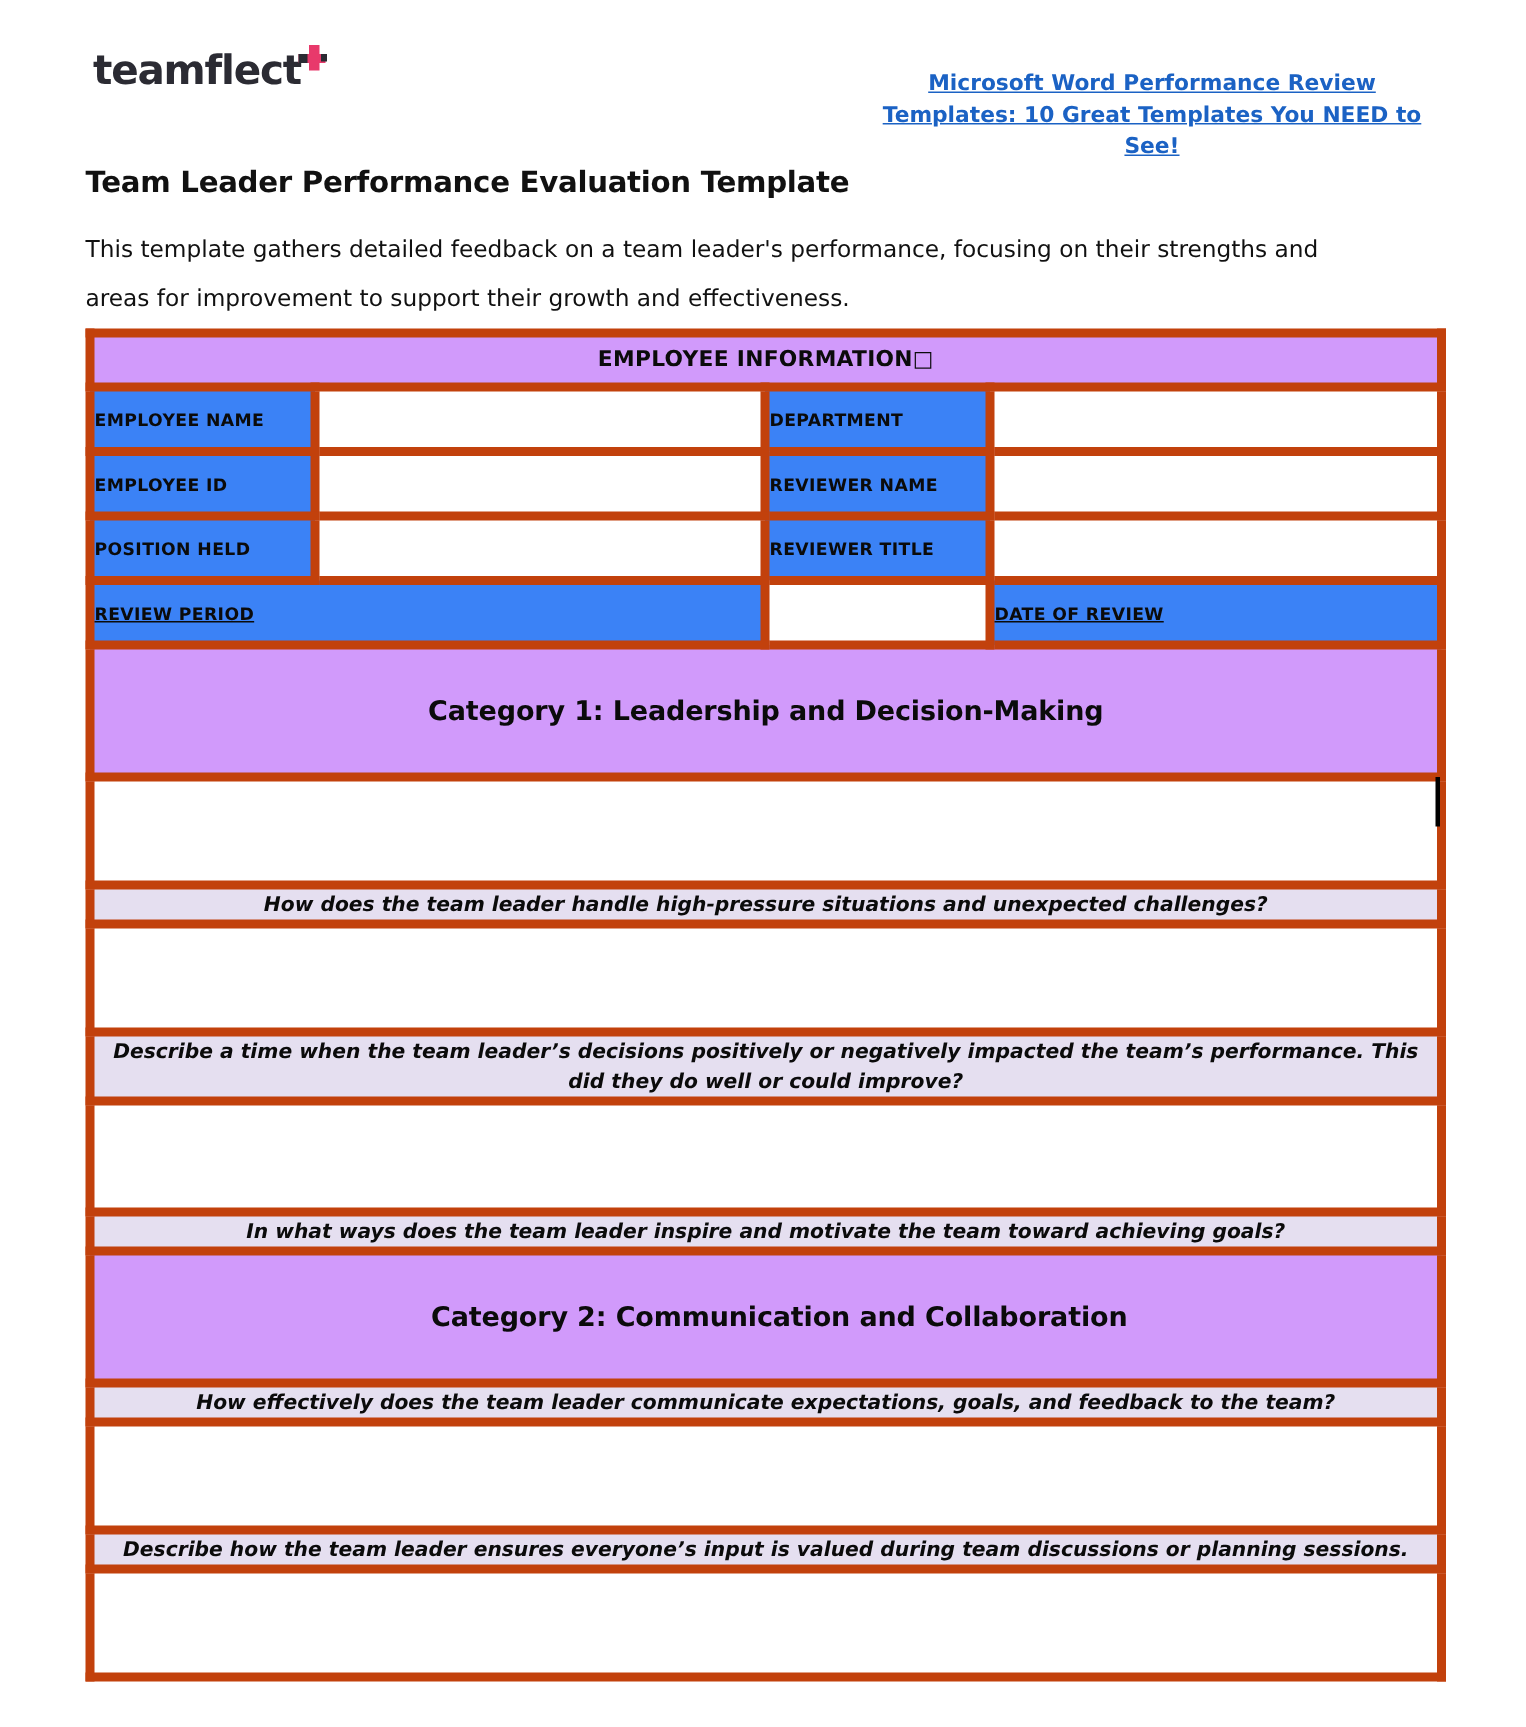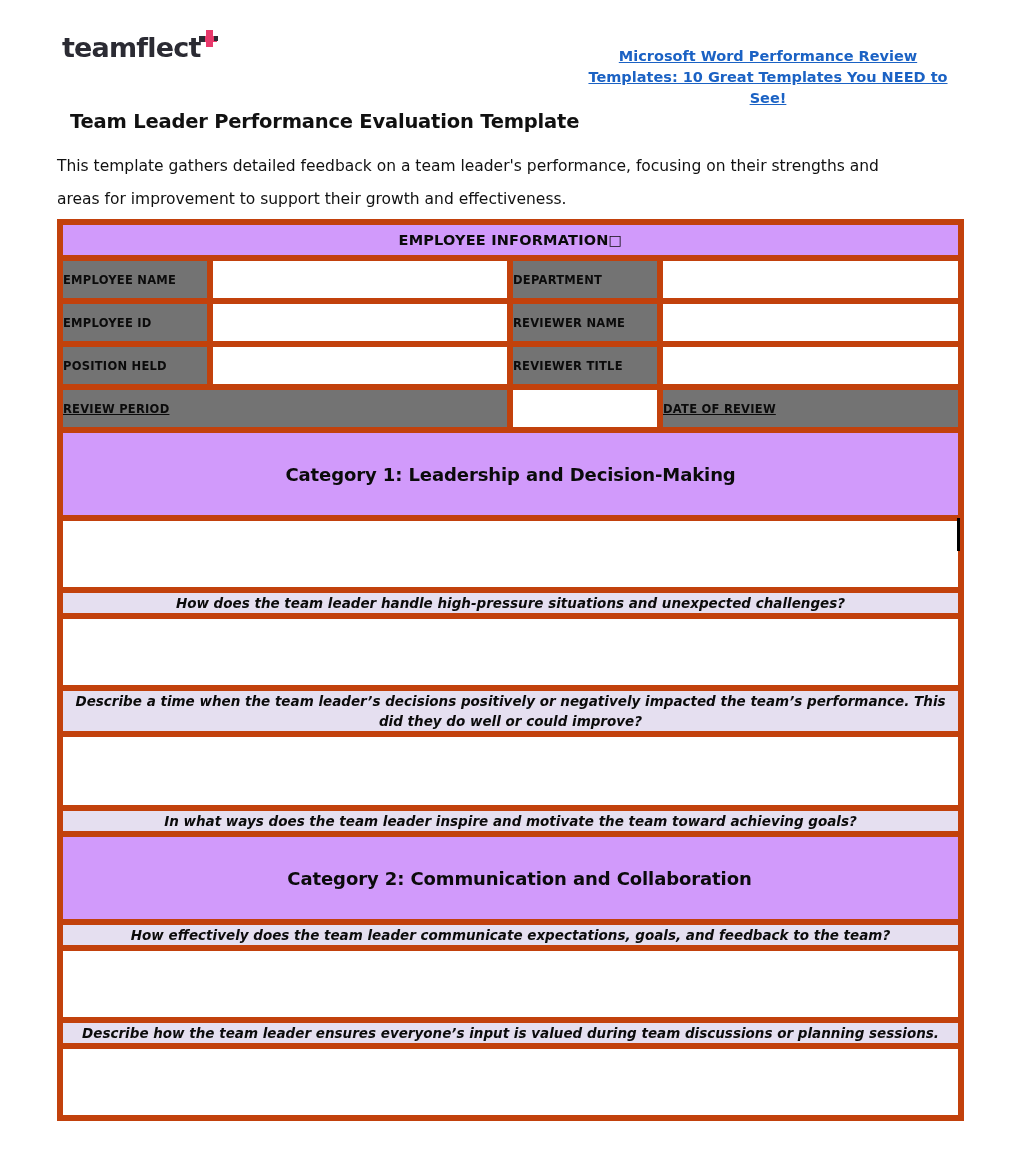--- a/index.html
+++ b/index.html
@@ -97,21 +97,21 @@
     line-height: 21px;
     color: #1b62c4;
     text-decoration: underline;
     cursor: pointer;
   }
 
   
   .doc-title {
     position: absolute;
     top: 110px;
-    left: 70px;
+    left: 57px;
     font-family: "DejaVu Sans", sans-serif;
     font-weight: bold;
     font-size: 19.5px;
     letter-spacing: -0.2px;
     color: #111111;
   }
   .doc-intro {
     position: absolute;
     top: 150px;
     left: 57px;
@@ -150,21 +150,21 @@
     letter-spacing: 0.2px;
   }
   .band-cat {
     height: 82px;
     font-size: 18px;
     letter-spacing: -0.1px;
   }
   .band-cat.cat2 { padding-left: 18px; text-align: center; }
 
   .lbl {
-    background: #737373;
+    background: #3b82f6;
     font-family: "DejaVu Sans", sans-serif;
     font-weight: bold;
     font-size: 11.5px;
     letter-spacing: 0.25px;
     color: #0b0b0b;
     padding: 0 0 0 8px;
     height: 37px;
   }
   .lbl.right {
     text-align: left;

